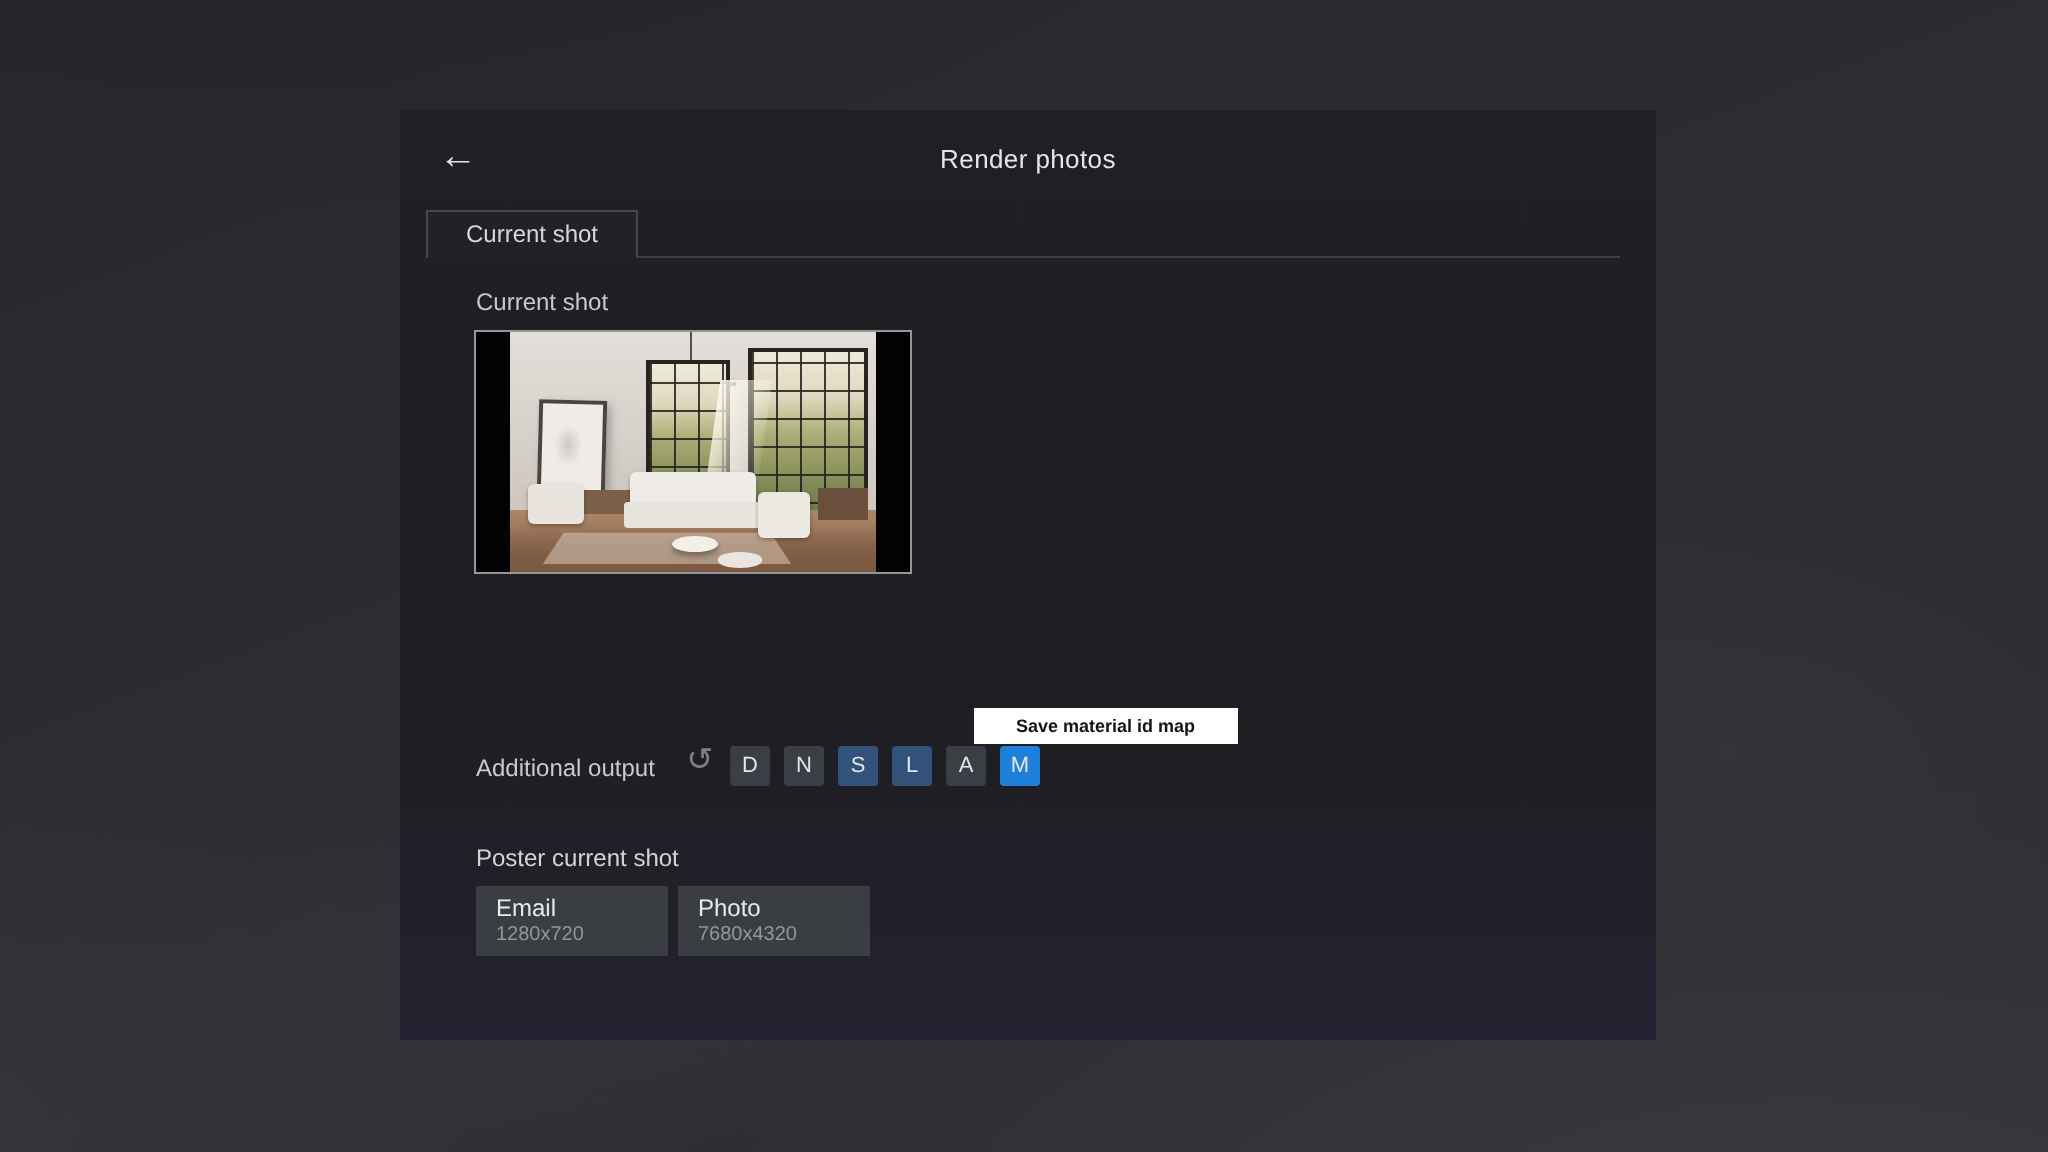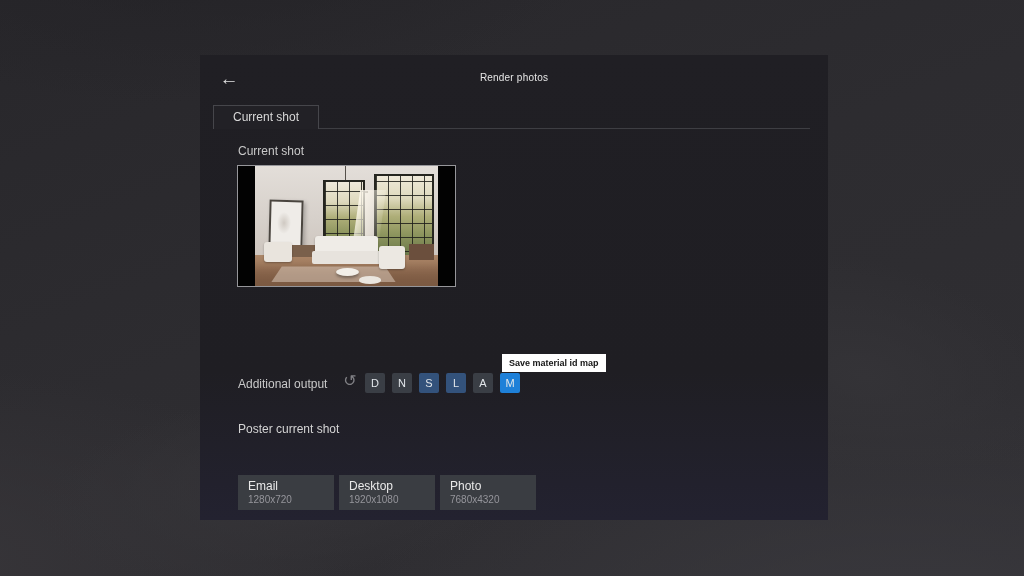--- a/index.html
+++ b/index.html
@@ -16,21 +16,21 @@
     background:radial-gradient(closest-side,#353438 0%,rgba(53,52,56,0) 75%);transform:rotate(-8deg);}
   .swirl.s2{right:-120px;bottom:40px;width:560px;height:320px;border-radius:50%;
     background:radial-gradient(closest-side,#343337 0%,rgba(52,51,55,0) 72%);transform:rotate(14deg);}
 
   
   .panel{position:absolute;left:200px;top:55px;width:628px;height:465px;
     background:linear-gradient(180deg,#201f24 0%,#1f1e23 68%,#232230 100%);}
   .back-btn{position:absolute;left:16px;top:12px;width:26px;height:24px;
     color:#e2e2e2;font-size:19px;line-height:24px;text-align:center;cursor:pointer;}
   .panel-title{position:absolute;left:0;right:0;top:17px;text-align:center;
-    font-size:10px;color:#e6e6e6;letter-spacing:.2px;}
+    font-size:13px;color:#e6e6e6;letter-spacing:.2px;}
 
   
   .tabbar{position:absolute;left:13px;top:50px;width:597px;height:24px;}
   .tab-underline{position:absolute;left:0;bottom:0;width:100%;height:1px;background:#3e3e43;}
   .tab{position:absolute;top:0;height:23px;line-height:23px;font-size:12px;text-align:center;cursor:pointer;}
   .tab.active{left:0;width:106px;background:#222126;border:1px solid #46464b;border-bottom:none;
     color:#d8d8d8;box-sizing:border-box;z-index:2;height:24px;}
   .tab.inactive{left:106px;width:110px;color:#b2b2b4;}
 
   
@@ -63,36 +63,36 @@
   .ph-sofa-seat{left:31%;bottom:18%;width:38%;height:11%;background:#e7e3dd;border-radius:2px;}
   .ph-chair-l{left:5%;bottom:20%;width:15%;height:17%;background:#e9e4dd;border-radius:3px;box-shadow:0 1px 2px rgba(0,0,0,.3);}
   .ph-chair-r{left:68%;bottom:14%;width:14%;height:19%;background:#ece8e2;border-radius:3px;box-shadow:0 1px 2px rgba(0,0,0,.3);}
   .ph-table{left:44%;bottom:8%;width:13%;height:7%;background:#f2efe9;border-radius:50%;box-shadow:0 2px 3px rgba(0,0,0,.35);}
   .ph-stool{left:57%;bottom:2%;width:12%;height:6%;background:#eae6df;border-radius:50%;}
   .ph-cab-r{left:84%;bottom:22%;width:14%;height:13%;background:#6b4f3d;}
   .ph-cab-l{left:18%;bottom:24%;width:16%;height:10%;background:#7a604b;}
 
   
   .tooltip{position:absolute;left:287px;top:299px;background:#ffffff;color:#141414;
-    font-size:9px;font-weight:bold;line-height:10px;padding:4px 7px;white-space:nowrap;z-index:5;margin-left:15px;}
+    font-size:9px;font-weight:bold;line-height:10px;padding:4px 21px;white-space:nowrap;z-index:5;}
 
   
   .lbl-additional{left:38px;top:322px;}
   .reset-icon{position:absolute;left:140px;top:316px;width:20px;height:20px;color:#808085;
     font-size:16px;line-height:20px;text-align:center;cursor:pointer;}
   .toggles{position:absolute;left:165px;top:318px;display:flex;gap:7px;}
   .toggle{width:20px;height:20px;border-radius:2px;font-size:11px;line-height:20px;
     text-align:center;color:#e2e6ea;cursor:pointer;}
   .toggle.off{background:#3a3e45;}
   .toggle.on{background:#33527b;}
   .toggle.hl{background:#1e80d8;}
 
   
   .lbl-render{left:38px;top:367px;color:#d4d4d4;}
-  .presets{position:absolute;left:38px;top:388px;display:flex;gap:5px;margin-top:32px;}
+  .presets{position:absolute;left:38px;top:388px;display:flex;gap:5px;}
   .preset{width:96px;height:35px;background:#3a3d42;box-sizing:border-box;
     padding:3px 0 0 10px;cursor:pointer;}
   .preset .name{display:block;font-size:12px;color:#e9e9e9;line-height:16px;}
   .preset .res{display:block;font-size:10px;color:#95959b;line-height:12px;}
 </style>
 </head>
 <body>
 
 <div class="screen">
   <div class="swirl s1"></div>
@@ -150,23 +150,19 @@
     </div>
 
     <div class="section-label lbl-render">Poster current shot</div>
 
     <div class="presets">
       <div class="preset">
         <span class="name">Email</span>
         <span class="res">1280x720</span>
       </div>
       <div class="preset">
-        <span class="name">Desktop</span>
-        <span class="res">1920x1080</span>
-      </div>
-      <div class="preset">
         <span class="name">Photo</span>
         <span class="res">7680x4320</span>
       </div>
     </div>
 
   </div>
 </div>
 
 </body></html>

